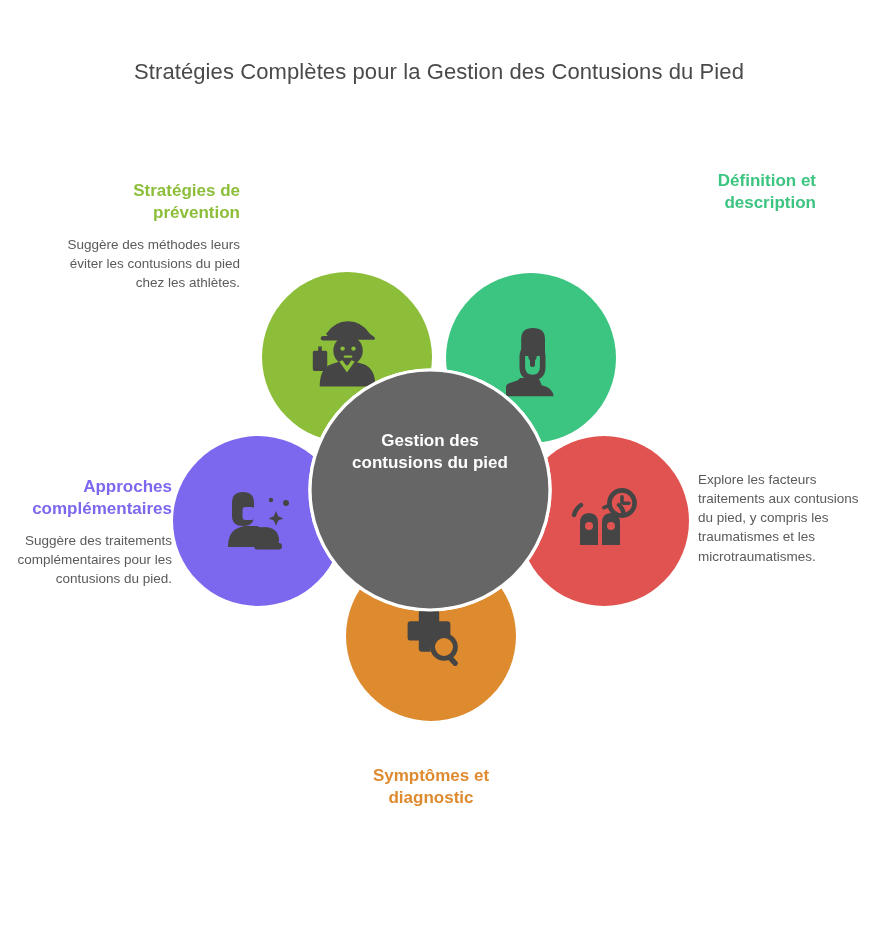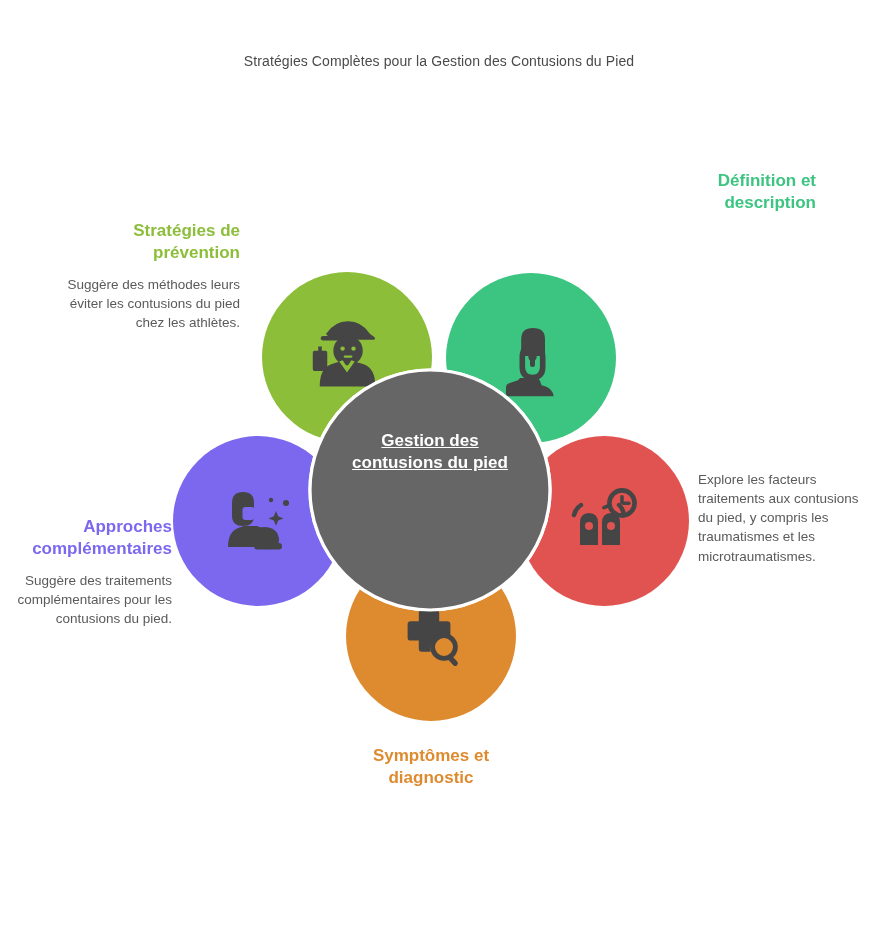--- a/index.html
+++ b/index.html
@@ -21,21 +21,21 @@
     height: 950px;
   }
 
   
   .page-title {
     position: absolute;
     top: 44px;
     left: 0;
     width: 878px;
     text-align: center;
-    font-size: 14px;
+    font-size: 22px;
     font-weight: 400;
     color: #4a4a4a;
     letter-spacing: 0.1px;
   }
 
   
   #diagram {
     position: absolute;
     top: 0;
     left: 0;
@@ -55,44 +55,43 @@
     margin: 0 0 10px 0;
   }
   .label-desc {
     font-size: 13.5px;
     font-weight: 400;
     line-height: 1.42;
     color: #5a5a5a;
     margin: 0;
   }
 
-  .align-right { text-align: right; margin-top: 40px; }
+  .align-right { text-align: right; }
   .align-left  { text-align: left; }
-  .align-center{ text-align: center; }
+  .align-center{ text-align: center; margin-top: 20px; }
 
   
   .lb-prevention  { left: 62px;  top: 180px; width: 178px; }
   .lb-definition  { left: 638px; top: 170px; width: 178px; text-align: right; }
   .lb-mechanisms  { left: 698px; top: 470px; width: 178px; }
   .lb-approaches  { left: 0px;   top: 476px; width: 172px; }
   .lb-symptoms    { left: 342px; top: 745px; width: 178px; }
 
   
   .hub-text {
     position: absolute;
     left: 335px;
     top: 430px;
     width: 190px;
     text-align: center;
     color: #ffffff;
     font-size: 17px;
     font-weight: bold;
     line-height: 1.31;
     pointer-events: none;
-    text-decoration: underline;
   }
 </style>
 </head>
 <body>
 
 <div id="canvas">
 
   <h1 class="page-title">Stratégies Complètes pour la Gestion des Contusions du Pied</h1>
 
   <svg id="diagram" viewBox="0 0 878 950">

